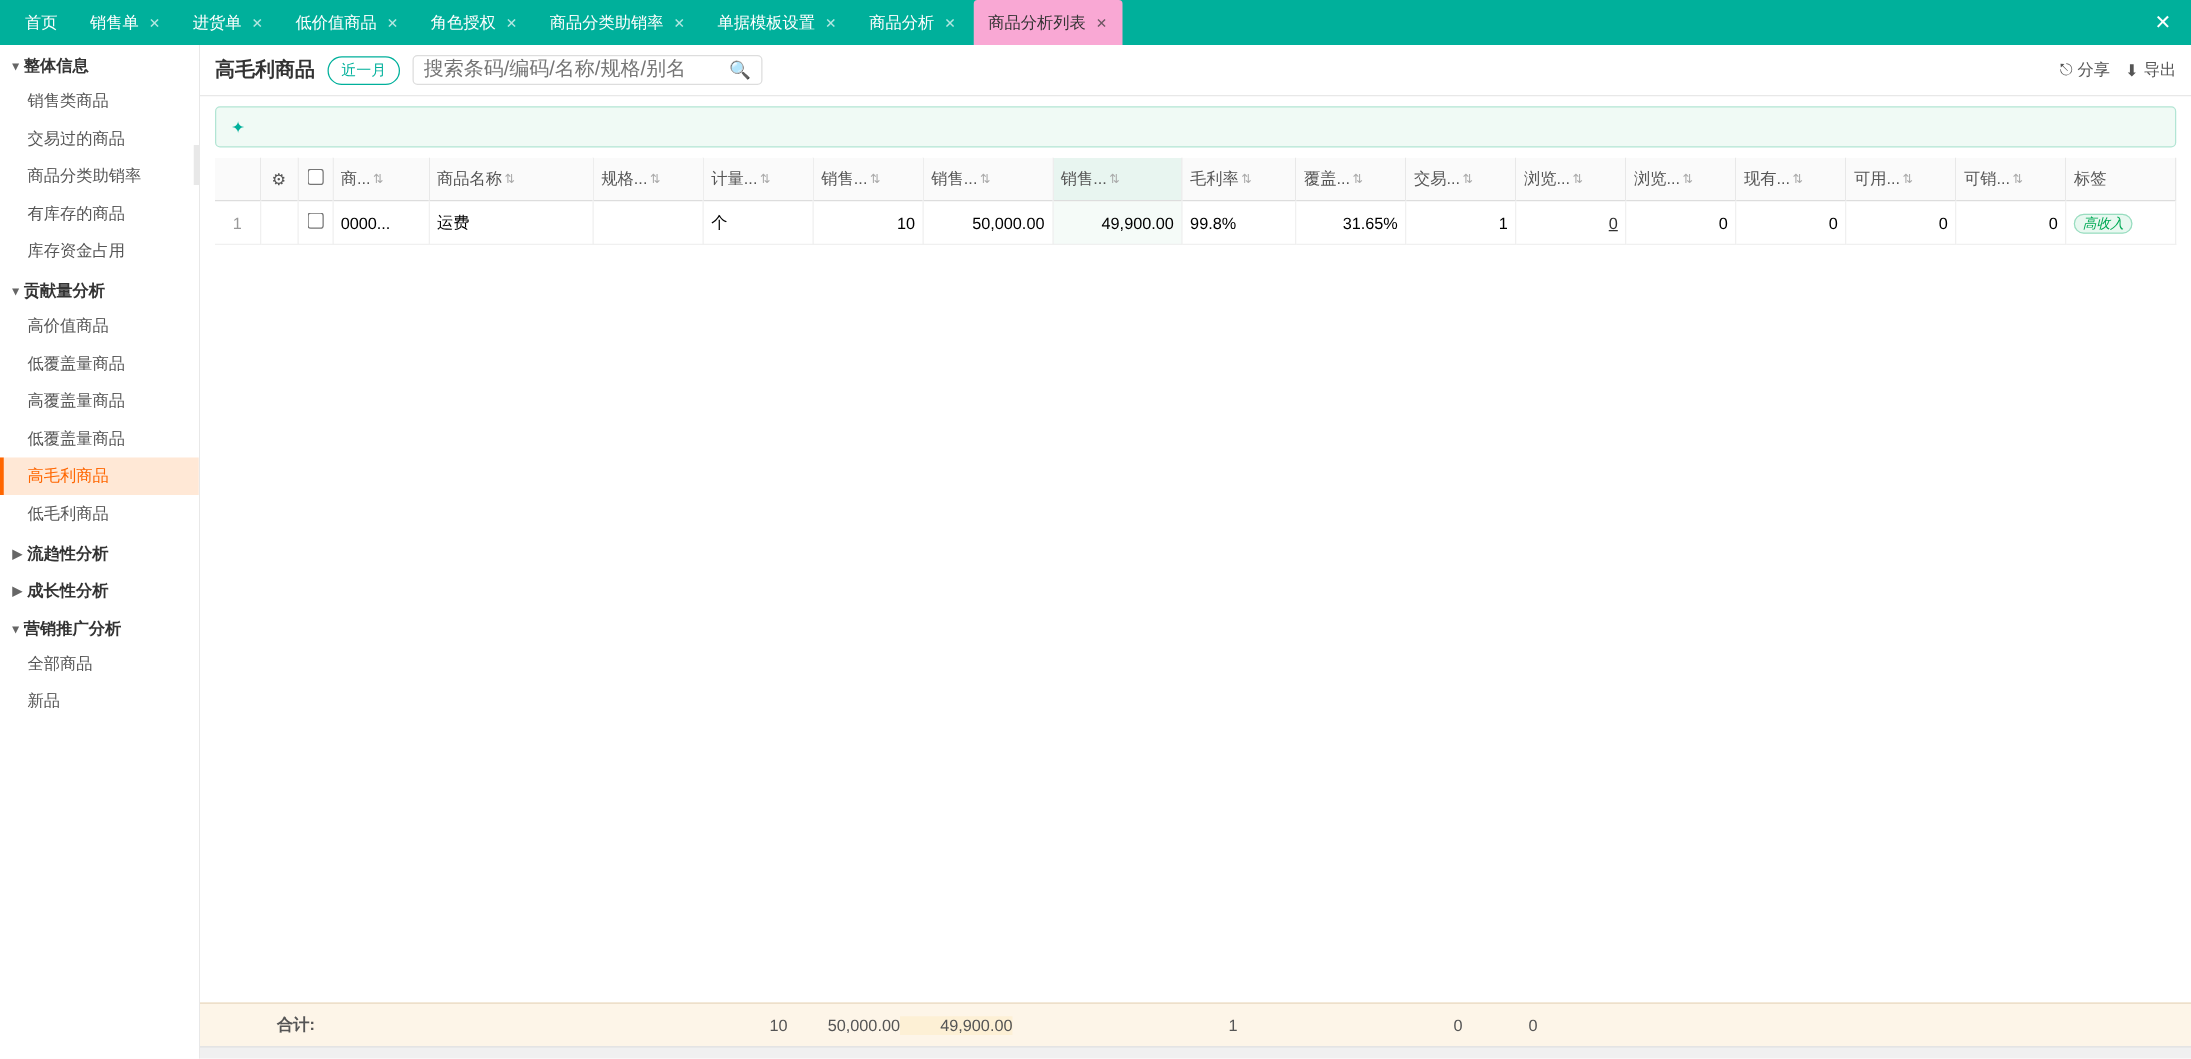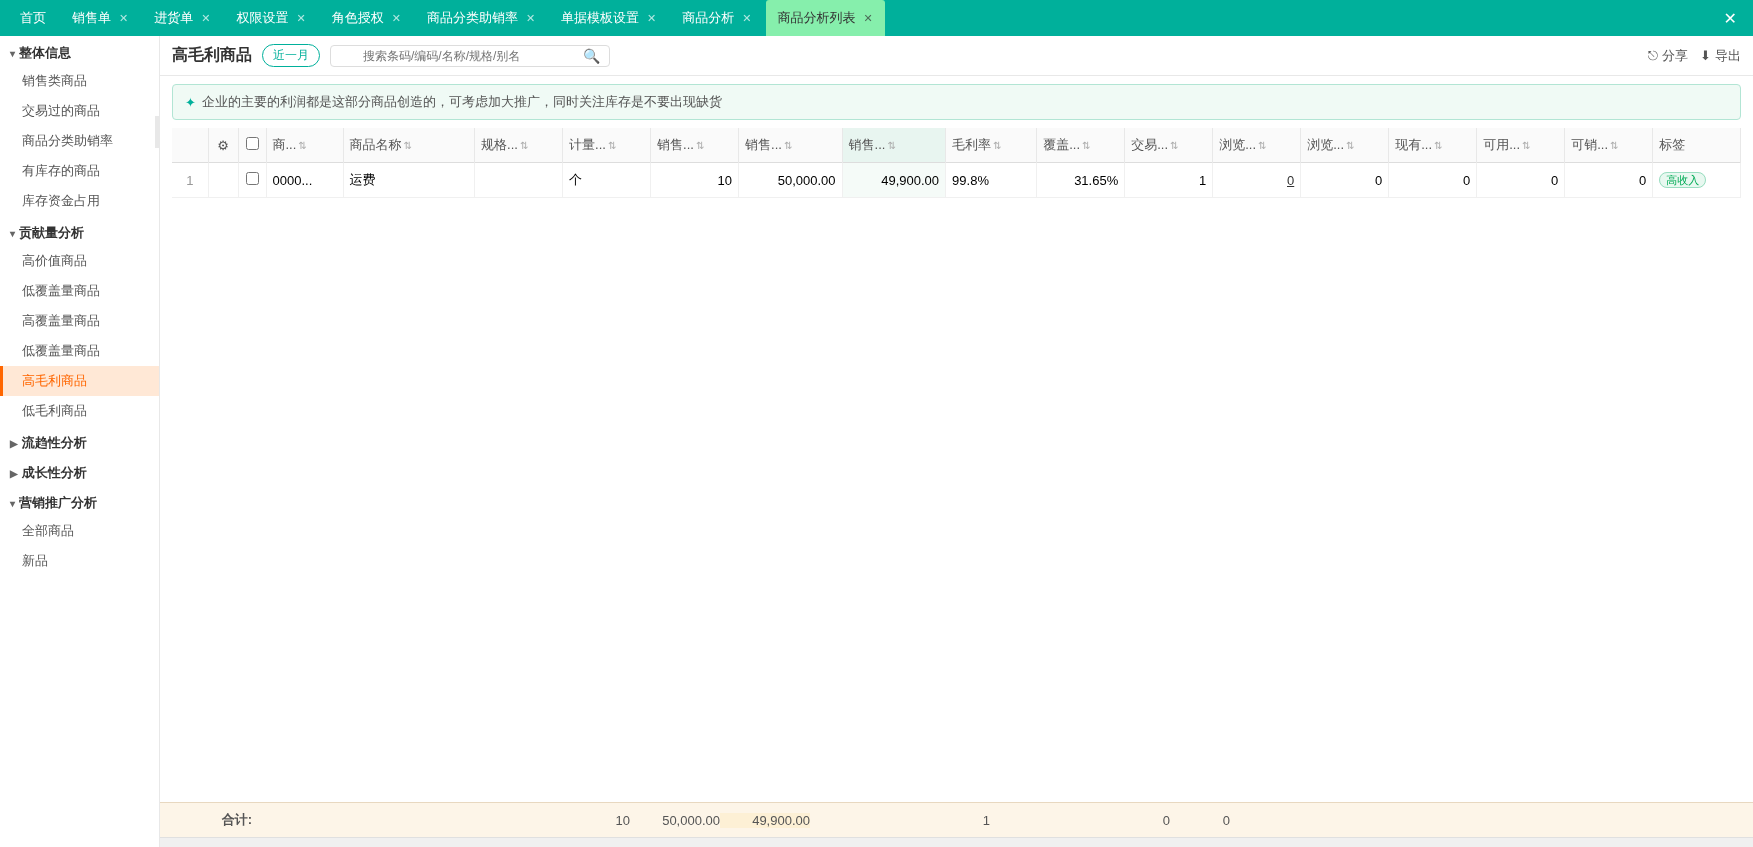--- a/index.html
+++ b/index.html
@@ -22,21 +22,21 @@
       border-radius: 3px 3px 0 0;
       white-space: nowrap;
       color: #fff;
       font-size: 13px;
       height: 36px;
       display: flex;
       align-items: center;
       gap: 4px;
     }
     .nav-item.active {
-      background: #86efac;
+      background: #f9a8d4;
       color: #333;
     }
     .nav-close {
       font-size: 11px;
       cursor: pointer;
       margin-left: 4px;
       opacity: 0.7;
     }
     .nav-spacer { flex: 1; }
     .nav-window-close {
@@ -143,24 +143,23 @@
       border: 1px solid #ddd;
       border-radius: 4px;
       padding: 2px 8px;
       flex: 1;
       max-width: 280px;
       background: #fff;
     }
     .search-input {
       border: none;
       outline: none;
-      font-size: 12px;
+      font-size: 16px;
       color: #000000;
       width: 100%;
-      margin-left: 24px;
     }
     .search-icon { color: #999; font-size: 14px; cursor: pointer; }
     .header-actions {
       margin-left: auto;
       display: flex;
       gap: 12px;
       align-items: center;
     }
     .action-btn {
       display: flex;
@@ -221,20 +220,21 @@
       border-right: 1px solid #f0f0f0;
       white-space: nowrap;
     }
     .tag-badge {
       padding: 1px 6px;
       border-radius: 10px;
       font-size: 11px;
       background: #e8f8f0;
       color: #00aa55;
       border: 1px solid #99ddc0;
+      font-style: italic;
     }
     .underline { text-decoration: underline; cursor: pointer; color: #333; }
 
     
     .table-footer {
       display: flex;
       align-items: center;
       padding: 8px 12px;
       background: #fdf5e8;
       border-top: 1px solid #e8d8c0;
@@ -269,21 +269,21 @@
   </div>
   <div class="nav-item">
     <span>销售单</span>
     <span class="nav-close">✕</span>
   </div>
   <div class="nav-item">
     <span>进货单</span>
     <span class="nav-close">✕</span>
   </div>
   <div class="nav-item">
-    <span>权限设置</span>
+    <span>低价值商品</span>
     <span class="nav-close">✕</span>
   </div>
   <div class="nav-item">
     <span>角色授权</span>
     <span class="nav-close">✕</span>
   </div>
   <div class="nav-item">
     <span>商品分类助销率</span>
     <span class="nav-close">✕</span>
   </div>
@@ -389,21 +389,20 @@
         </div>
         <div class="action-btn">
           <span>⬇</span>
           <span>导出</span>
         </div>
       </div>
     </div>
 
     <div class="info-banner">
       <span class="info-icon">✦</span>
-      <span>企业的主要的利润都是这部分商品创造的，可考虑加大推广，同时关注库存是不要出现缺货</span>
     </div>
 
     <div class="table-container">
       <table>
         <thead>
           <tr>
             <th class="col-num"></th>
             <th style="width:30px; text-align:center;">
               <span>⚙</span>
             </th>

